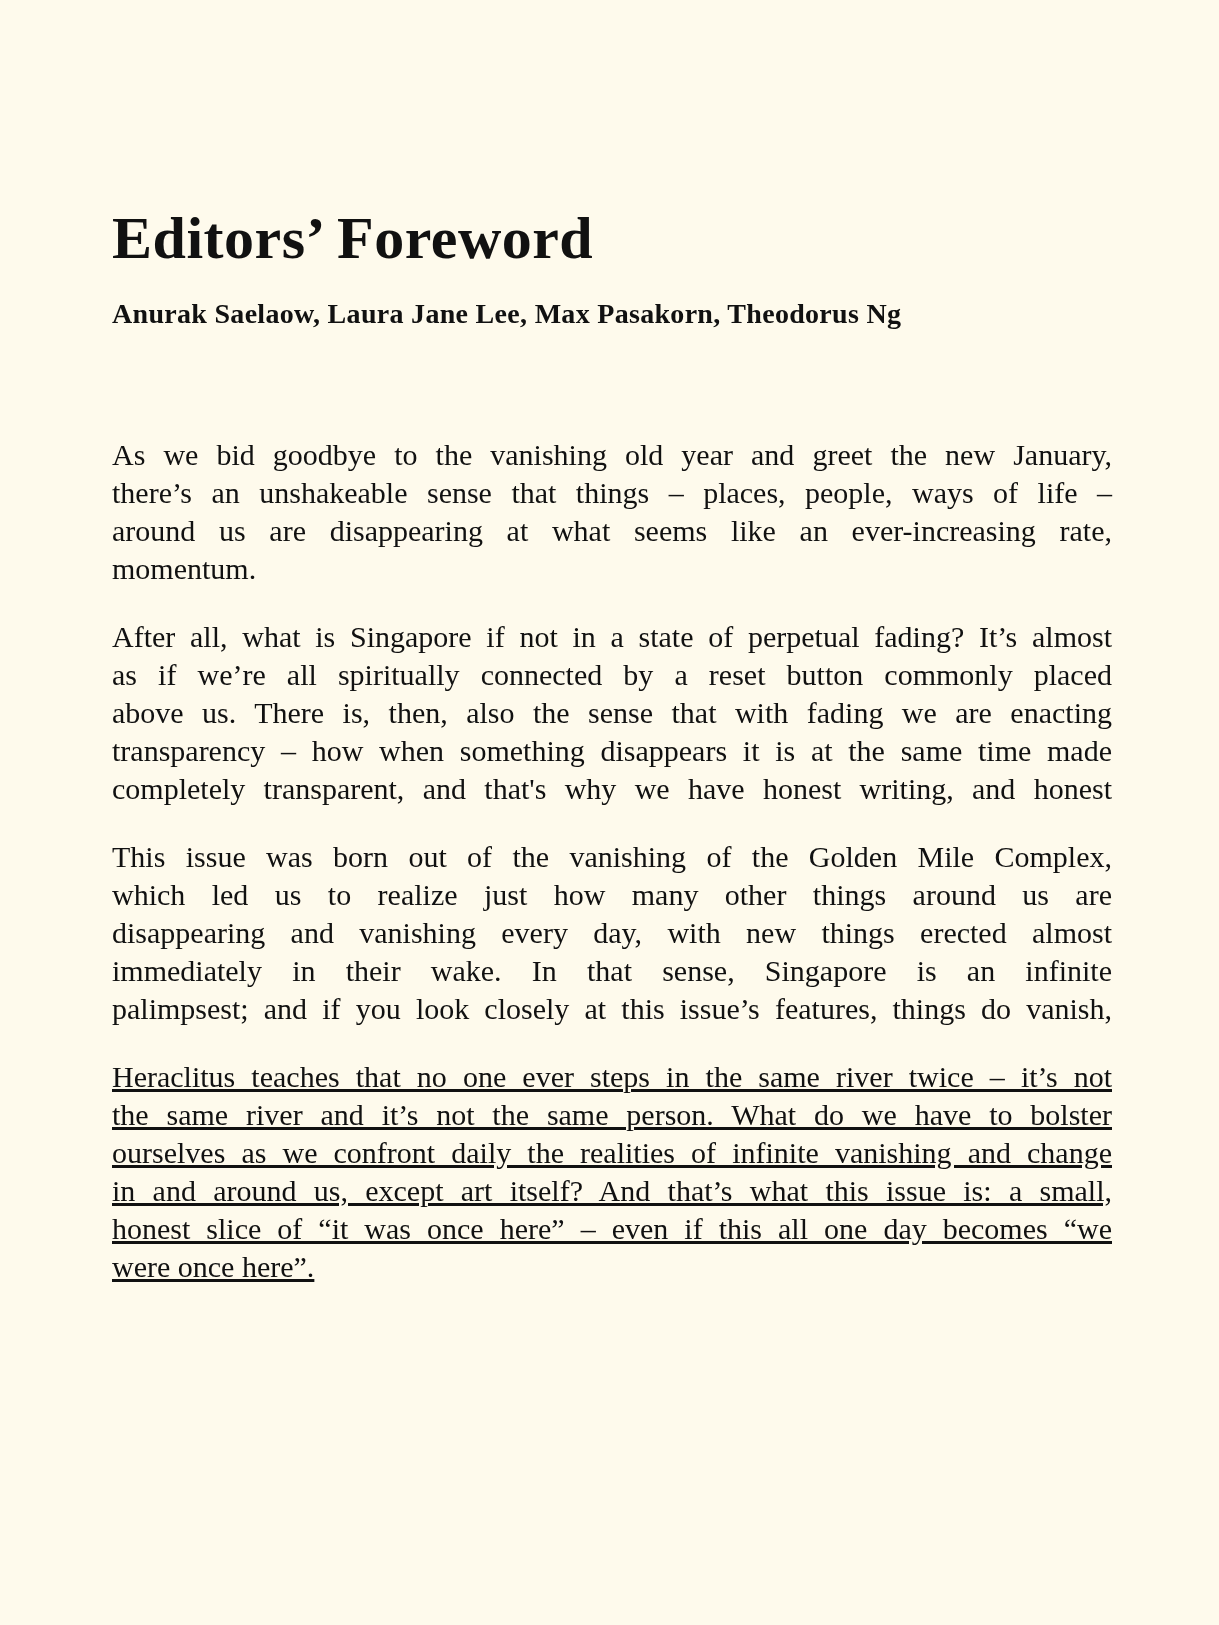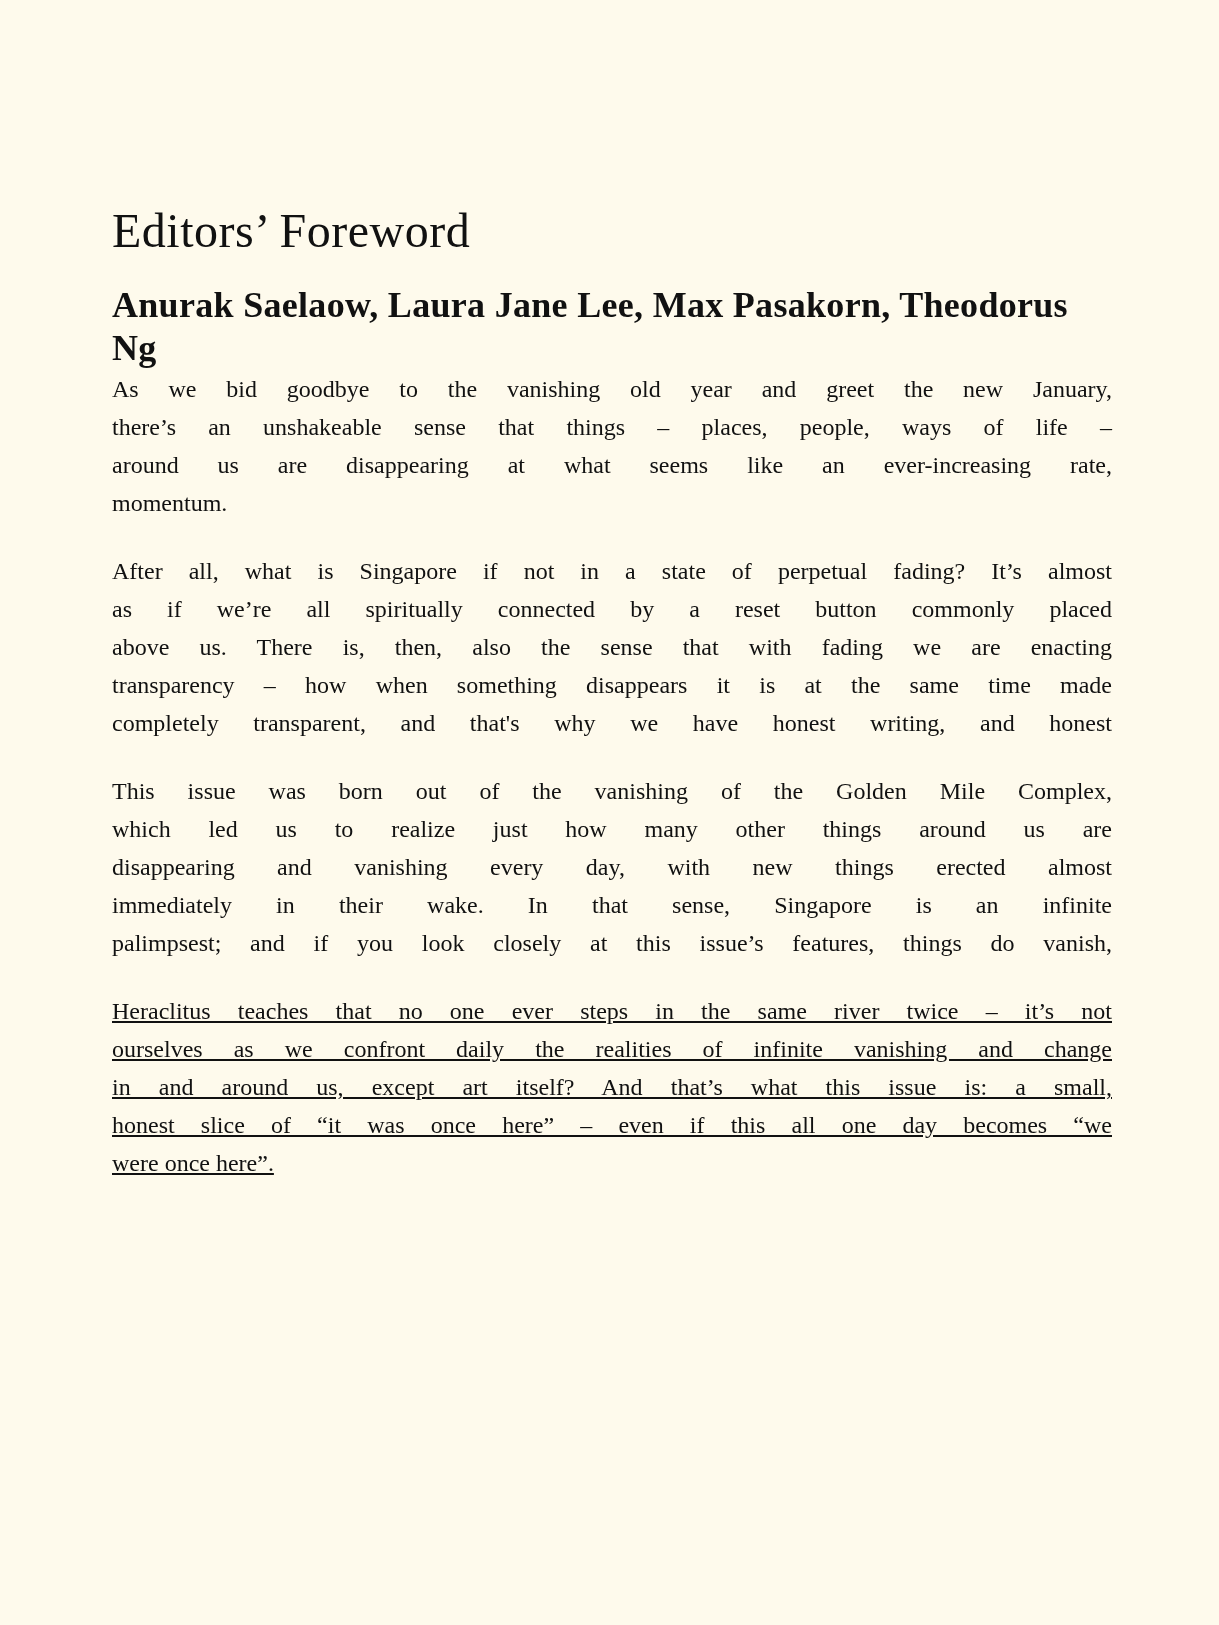--- a/index.html
+++ b/index.html
@@ -15,34 +15,35 @@
     overflow: hidden;
   }
   .page {
     box-sizing: border-box;
     width: 1219px;
     height: 1625px;
     padding: 0 107px 0 112px;
   }
   .title {
     margin: 205px 0 8px 0;
-    font-size: 48px;
+    font-size: 60px;
     line-height: 1.1;
-    font-weight: 400;
+    font-weight: 700;
     letter-spacing: 0.5px;
   }
   .byline {
     margin-top: 26px;
-    font-size: 36px;
+    font-size: 28px;
     line-height: 1.2;
     font-weight: 700;
     letter-spacing: 0.3px;
   }
   .body-text {
-    font-size: 24px;
+    margin-top: 105px;
+    font-size: 30px;
     line-height: 38px;
   }
   .para {
     margin: 0 0 30px 0;
   }
   .para:last-child {
     margin-bottom: 0;
     text-decoration: underline;
   }
   .pline {
@@ -76,19 +77,20 @@
       </div>
       <div class="para">
         <div class="pline">This issue was born out of the vanishing of the Golden Mile Complex,</div>
         <div class="pline">which led us to realize just how many other things around us are</div>
         <div class="pline">disappearing and vanishing every day, with new things erected almost</div>
         <div class="pline">immediately in their wake. In that sense, Singapore is an infinite</div>
         <div class="pline">palimpsest; and if you look closely at this issue’s features, things do vanish,</div>
       </div>
       <div class="para">
         <div class="pline">Heraclitus teaches that no one ever steps in the same river twice – it’s not</div>
+        <div class="pline">the same river and it’s not the same person. What do we have to bolster</div>
         <div class="pline">ourselves as we confront daily the realities of infinite vanishing and change</div>
         <div class="pline">in and around us, except art itself? And that’s what this issue is: a small,</div>
         <div class="pline">honest slice of “it was once here” – even if this all one day becomes “we</div>
         <div class="pline last">were once here”.</div>
       </div>
     </div>
 </div>
 
 </body></html>

